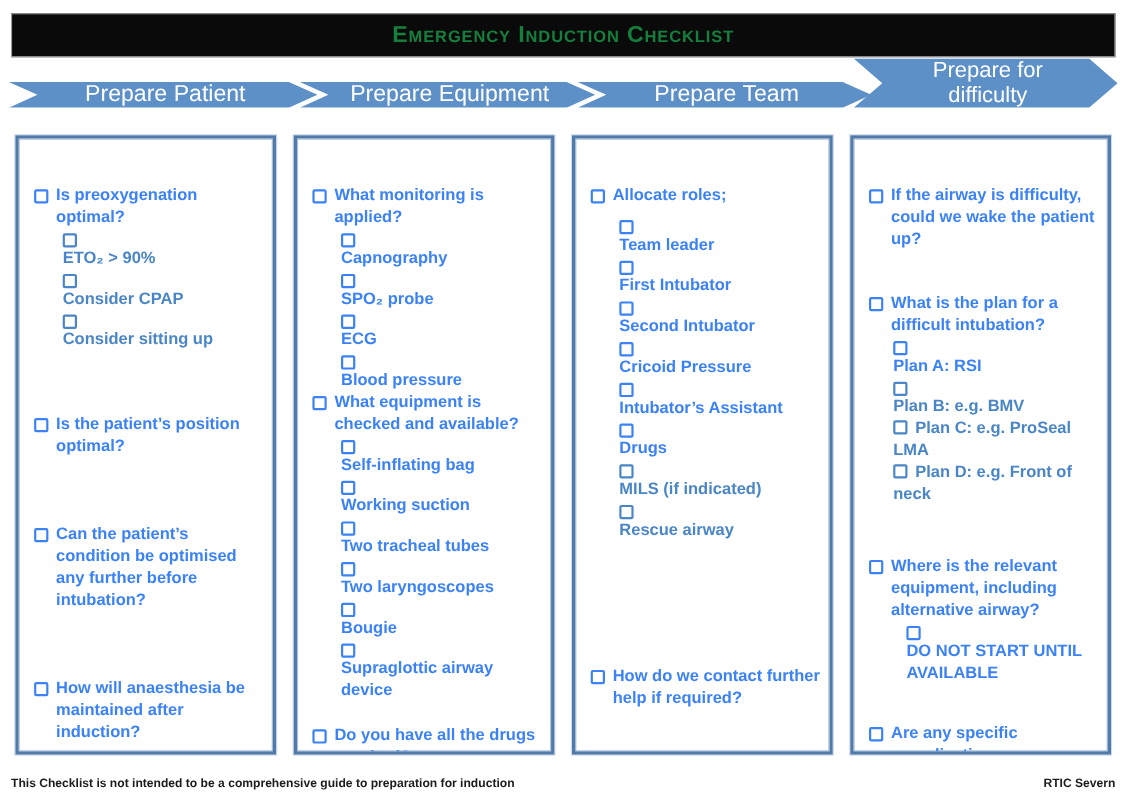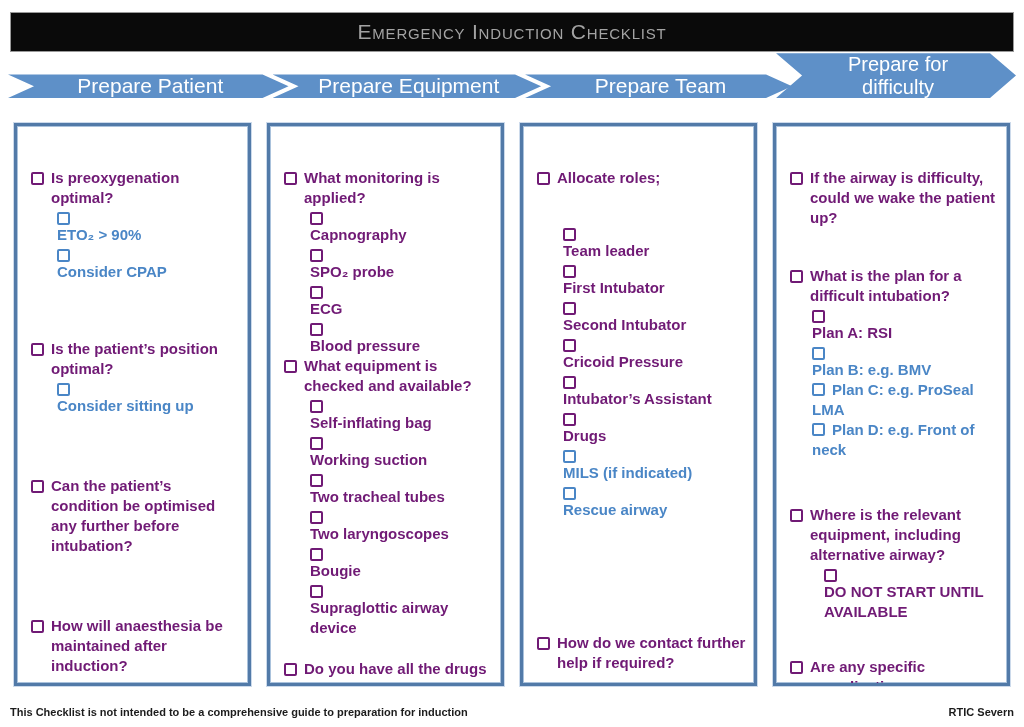--- a/index.html
+++ b/index.html
@@ -8,21 +8,21 @@
     font-family:"Liberation Sans","DejaVu Sans",sans-serif;
   }
   
   .banner{
     position:absolute;left:10px;right:10px;top:12px;height:38px;
     background:var(--banner_bg,#0a0a0a);
     border:1px solid #9a9a9a;
     display:flex;align-items:center;justify-content:center;
   }
   .banner .t{
-    color:#a3a3a3;font-weight:400;font-size:21px;letter-spacing:.8px;
+    color:#15803d;font-weight:700;font-size:21px;letter-spacing:.8px;
     font-variant:small-caps;
   }
   
   .arrows{
     position:absolute;left:8px;right:8px;top:59px;height:39px;
     display:flex;align-items:flex-end;
   }
   .arrow{
     background:var(--arrow_blue,#5e90c8);
     clip-path:polygon(0 0,calc(100% - 26px) 0,100% 50%,calc(100% - 26px) 100%,0 100%,26px 50%);
@@ -43,21 +43,21 @@
   .box{
     flex:1 1 0;box-sizing:border-box;
     border:3px solid var(--border_blue,#527aa8);
     box-shadow:inset 0 0 0 1px #aac2dc,0 0 0 1px #ccdaeb;
     background:#ffffff;
     padding:12px 8px 10px 14px;
     overflow:hidden;
   }
   .item{
     display:flex;align-items:flex-start;
-    font-size:15px;line-height:20px;font-weight:700;color:#701a75;
+    font-size:15px;line-height:20px;font-weight:700;color:#3b82f6;
   }
   .item .cb{
     flex:0 0 auto;width:9px;height:9px;border:2px solid currentColor;border-radius:2px;
     margin:4px 7px 0 0;background:#fff;
   }
   .item.lvl2{margin-left:26px;flex-direction:column;}
   .item.blue{color:var(--accent_blue,#4a86c6);}
   
   .item.nohang{display:block;}
   .item.nohang .cb{display:inline-block;vertical-align:-1px;margin:0 7px 0 0;}
@@ -97,28 +97,28 @@
         <span class="txt">Is preoxygenation optimal?</span>
       </div>
       <div class="item lvl2 blue">
         <span class="cb"></span>
         <span class="txt">ETO₂ &gt; 90%</span>
       </div>
       <div class="item lvl2 blue">
         <span class="cb"></span>
         <span class="txt">Consider CPAP</span>
       </div>
+      <div class="item lvl2 blue">
+        <span class="cb"></span>
+        <span class="txt">Consider sitting up</span>
+      </div>
       <div class="item lvl1" style="margin-top: 57px;">
         <span class="cb"></span>
         <span class="txt">Is the patient’s position optimal?</span>
       </div>
-      <div class="item lvl2 blue">
-        <span class="cb"></span>
-        <span class="txt">Consider sitting up</span>
-      </div>
       <div class="item lvl1" style="margin-top: 60px;">
         <span class="cb"></span>
         <span class="txt">Can the patient’s condition be optimised any further before intubation?</span>
       </div>
       <div class="item lvl1" style="margin-top: 60px;">
         <span class="cb"></span>
         <span class="txt">How will anaesthesia be maintained after induction?</span>
       </div>
     </div>
   <div class="box">
@@ -185,21 +185,21 @@
       <div class="item lvl2 blue">
         <span class="cb"></span>
         <span class="txt">Vasopressor</span>
       </div>
     </div>
   <div class="box">
       <div class="item lvl1" style="margin-top: 30px;">
         <span class="cb"></span>
         <span class="txt">Allocate roles;</span>
       </div>
-      <div class="item lvl2" style="margin-top: 36px;">
+      <div class="item lvl2" style="margin-top: 8px;">
         <span class="cb"></span>
         <span class="txt">Team leader</span>
       </div>
       <div class="item lvl2">
         <span class="cb"></span>
         <span class="txt">First Intubator</span>
       </div>
       <div class="item lvl2">
         <span class="cb"></span>
         <span class="txt">Second Intubator</span>

